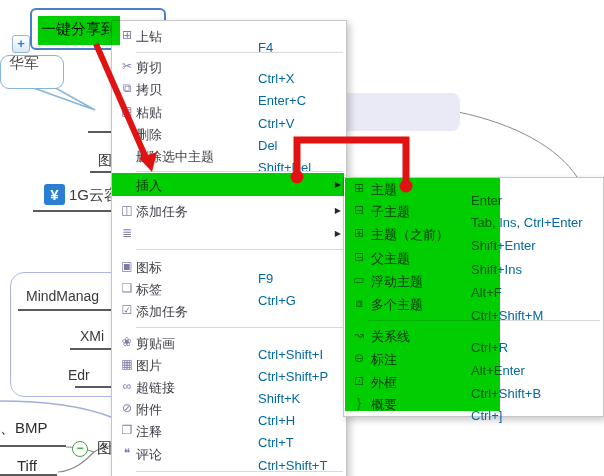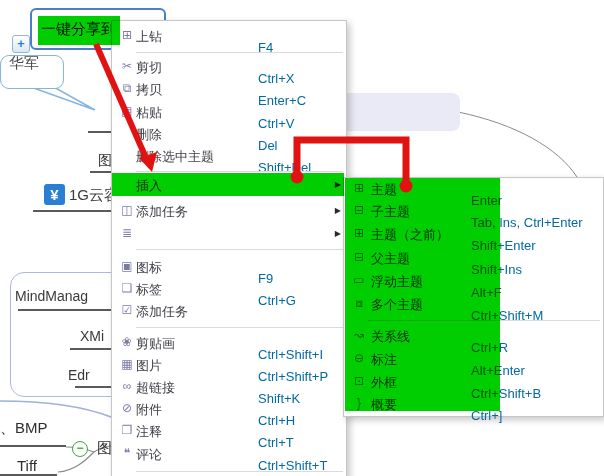--- a/index.html
+++ b/index.html
@@ -74,21 +74,21 @@
   <div class="abs" id="callout-text">华军</div>
 
   <div class="abs topic-line" style="left:88px;top:131px;width:23px;"></div>
   <div class="abs" id="partial-upper">图</div>
   <div class="abs topic-line" style="left:90px;top:171px;width:21px;"></div>
   <div class="abs" id="yuan-badge">¥</div>
   <div class="abs" id="cloud-text">1G云容</div>
   <div class="abs topic-line" style="left:33px;top:210px;width:78px;"></div>
 
   <div class="abs" id="container-box"></div>
-  <div class="abs ctr-txt" style="left:15px;top:288px;">MindManag</div>
+  <div class="abs ctr-txt" style="left:26px;top:288px;">MindManag</div>
   <div class="abs topic-line" style="left:18px;top:309px;width:93px;"></div>
   <div class="abs ctr-txt" style="left:80px;top:328px;">XMi</div>
   <div class="abs topic-line" style="left:70px;top:348px;width:41px;"></div>
   <div class="abs ctr-txt" style="left:68px;top:367px;">Edr</div>
   <div class="abs topic-line" style="left:75px;top:386px;width:36px;"></div>
 
   <div class="abs" id="coop-node"></div>
 
   <div class="abs" id="bmp-text">、BMP</div>
   <div class="abs topic-line" style="left:0px;top:445px;width:66px;"></div>

